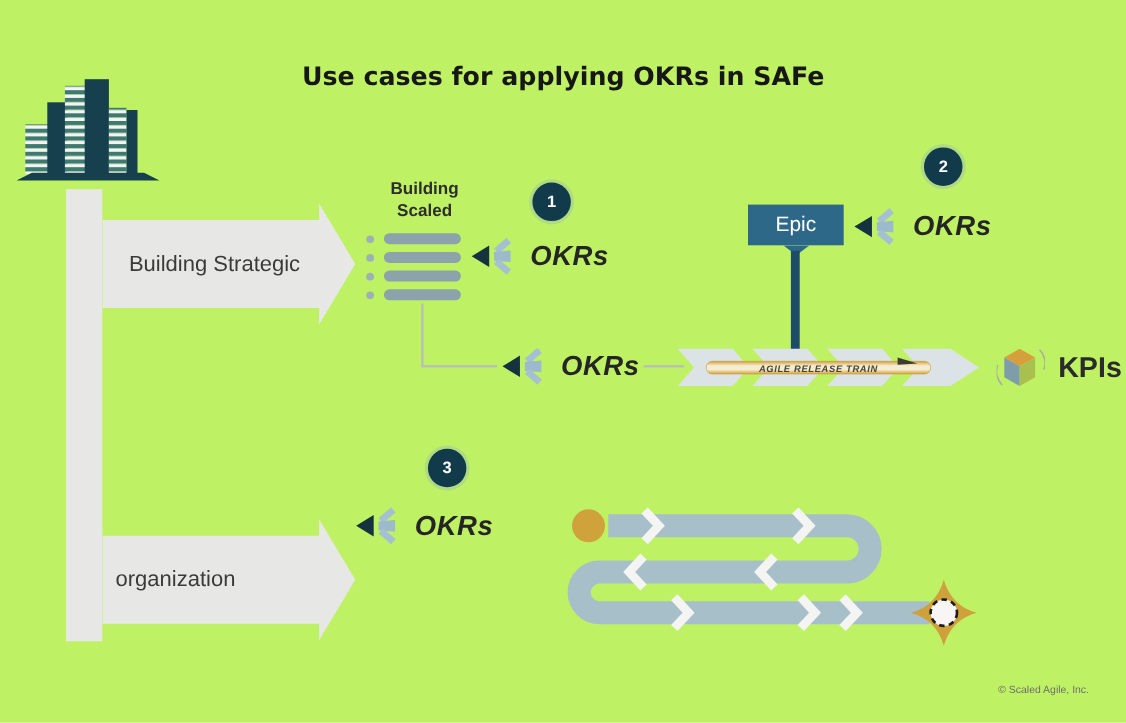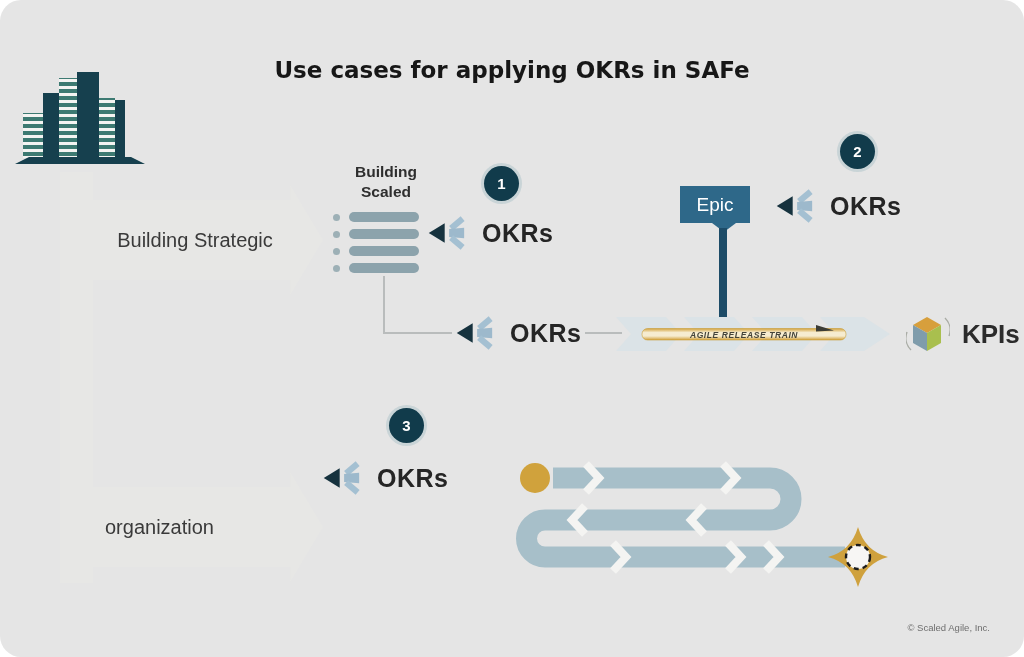--- a/index.html
+++ b/index.html
@@ -1,18 +1,18 @@
 <!DOCTYPE html>
 <html><head>
 <meta charset="utf-8">
 <style>
   html,body{margin:0;padding:0;}
   body{font-family:"Liberation Sans",sans-serif;background:#ffffff;}
   .canvas{
-    position:relative;width:1024px;height:657px;background:#e5e5e5;overflow:hidden;border-radius:21px;
+    position:relative;width:1024px;height:657px;background:#bef264;overflow:hidden;
   }
   .abs{position:absolute;}
   
   .title{
     left:0;right:0;top:57px;text-align:center;
     font-family:"DejaVu Sans",sans-serif;font-weight:bold;font-size:23px;color:#171717;
   }
   
   .spine{left:60px;top:172px;width:33px;height:411px;background:#e7e7e5;}
   .flow-arrow{
@@ -36,24 +36,24 @@
   .cline{background:#b9bcbc;}
   
   .badge{
     width:35px;height:35px;border-radius:50%;background:#113b4b;color:#ffffff;
     font-weight:bold;font-size:15px;display:flex;align-items:center;justify-content:center;
     box-shadow:0 0 0 3px rgba(150,180,190,.35);
   }
   
   .okr-unit{display:flex;align-items:center;gap:9px;height:56px;}
   .okr-icon{width:46px;height:54px;flex:0 0 auto;}
-  .okr-text{font-weight:bold;font-size:25px;color:#252525;letter-spacing:.5px;}
+  .okr-text{font-weight:bold;font-size:25px;color:#252525;letter-spacing:.5px;font-style:italic;}
   
   .epic-box{
-    left:680px;top:186px;width:70px;height:37px;background:#2e6889;color:#ffffff;
+    left:680px;top:186px;width:87px;height:37px;background:#2e6889;color:#ffffff;
     display:flex;align-items:center;justify-content:center;font-size:19px;
   }
   .epic-pointer{left:712px;top:223px;width:24px;height:9px;background:#2e6889;
     clip-path:polygon(0 0,100% 0,50% 100%);}
   .epic-stem{left:719px;top:228px;width:8px;height:92px;background:#1d4c68;}
   
   .kpi-unit{left:906px;top:310px;display:flex;align-items:center;gap:12px;height:48px;}
   .kpi-text{font-weight:bold;font-size:26px;color:#2b2b2b;}
   
   .copyright{right:34px;top:602px;font-size:9.5px;color:#6e6e6e;margin-top:20px;}

